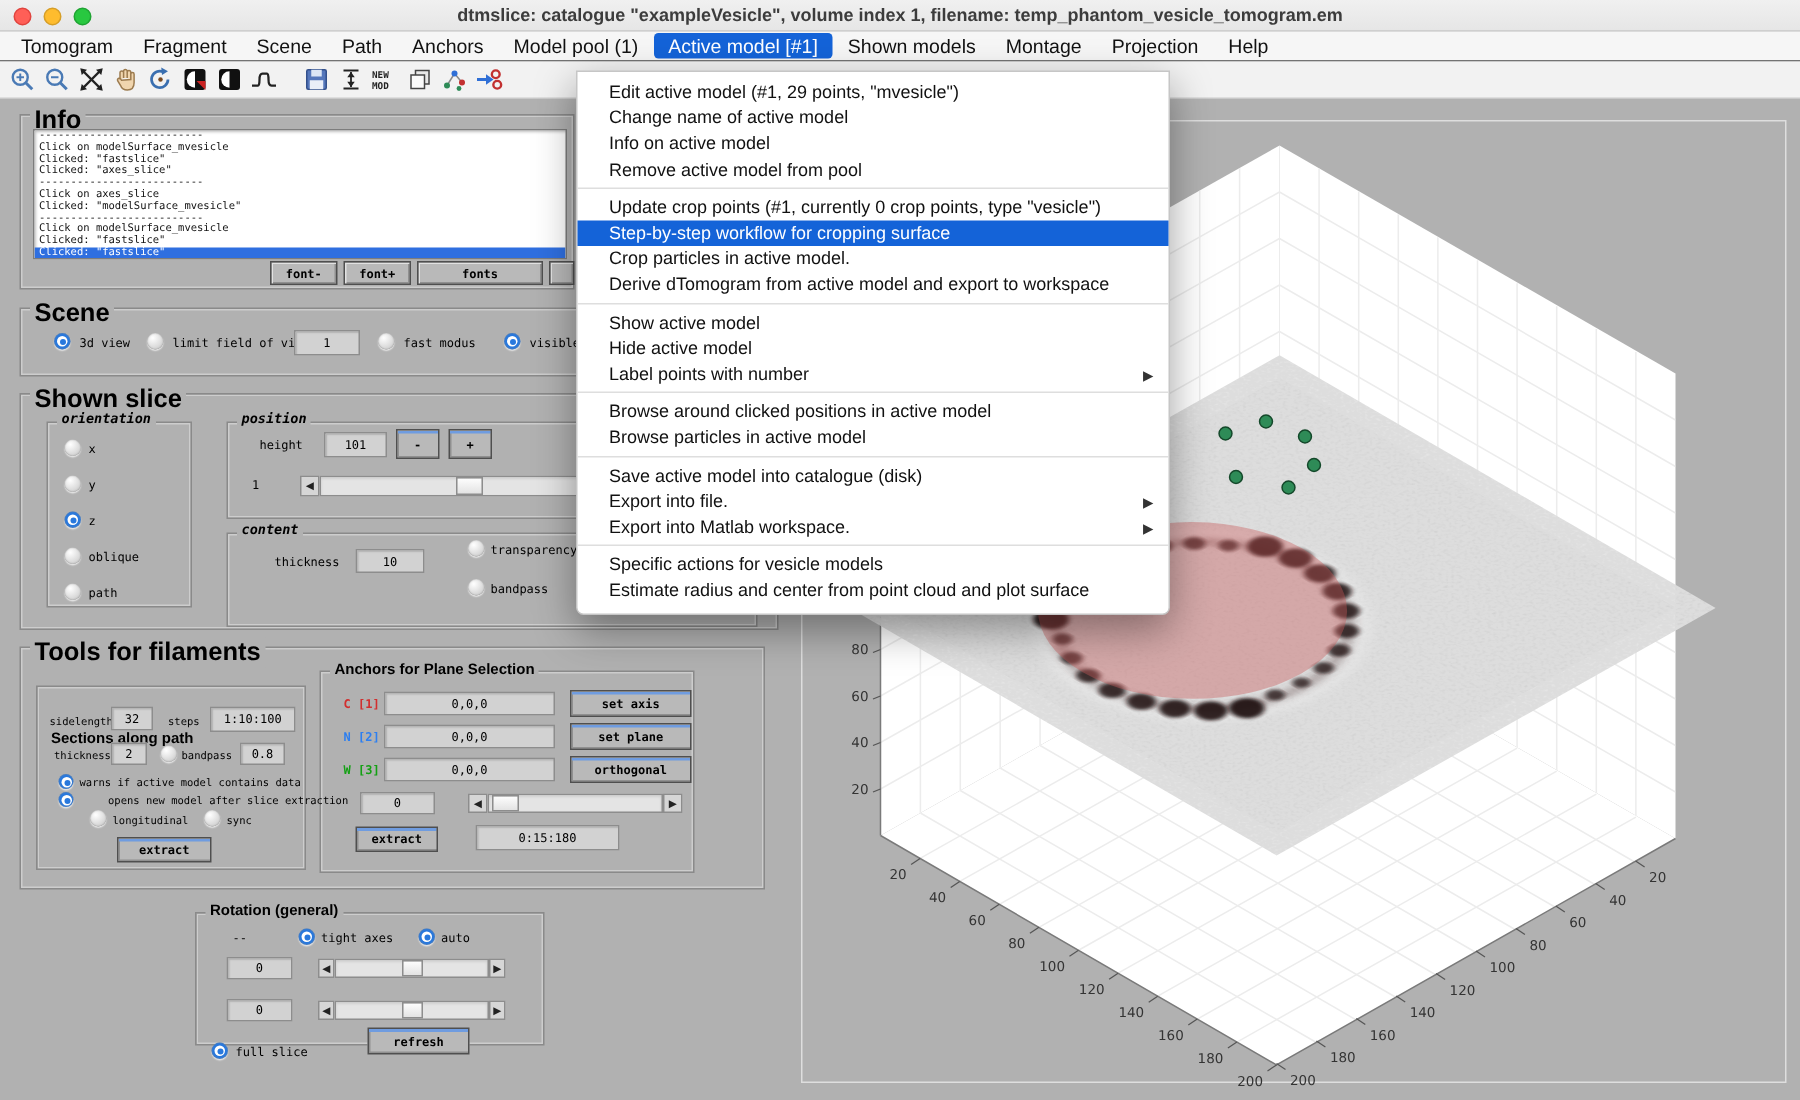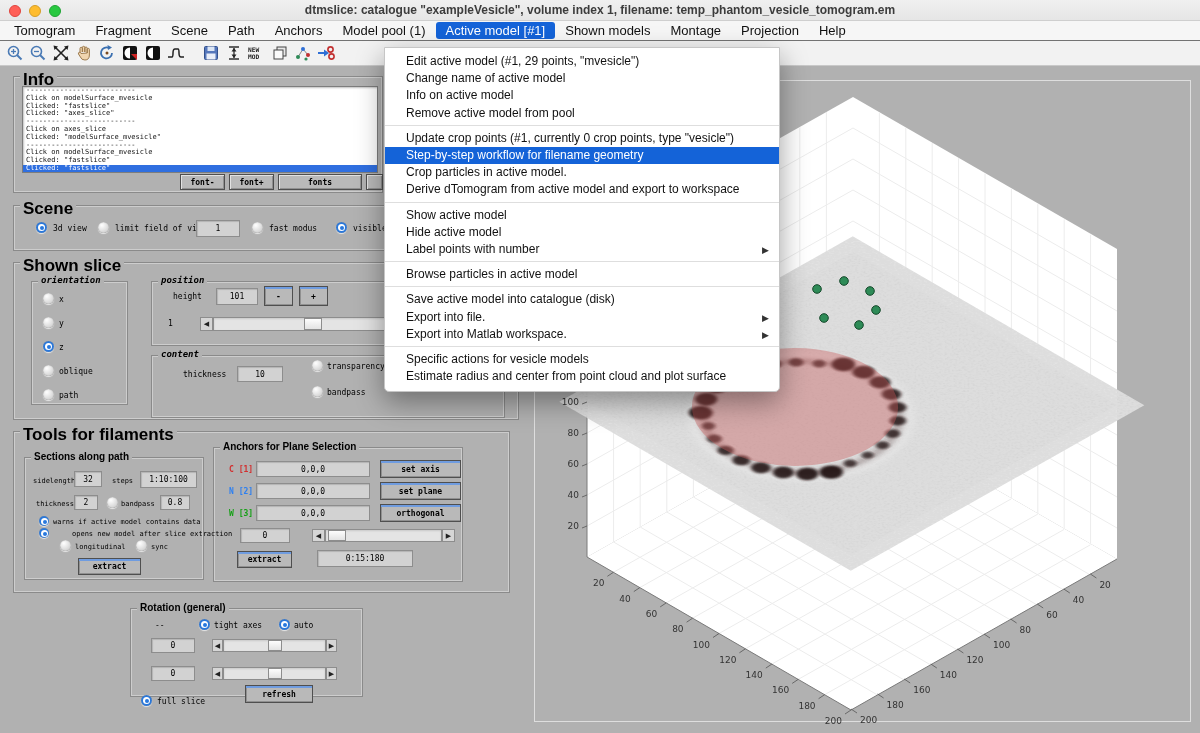--- a/index.html
+++ b/index.html
@@ -464,21 +464,21 @@
 <div class="field" style="left:237px; top:366px; width:46px; height:16px;">10</div>
 <span class="radio" style="left:312px; top:360px;"></span>
 <span class="lbl" style="left:327px; top:362px;">transparency</span>
 <span class="radio" style="left:312px; top:386px;"></span>
 <span class="lbl" style="left:327px; top:388px;">bandpass</span>
 
 <div class="frame" style="left:13px; top:431px; width:497px; height:162px;">
   <span class="ftitle">Tools for filaments</span>
 </div>
 <div class="frame" style="left:24px; top:457px; width:180px; height:123px;">
-  <span class="ftitle" style="font-size:10px;">Sections along path</span>
+  <span class="ftitle" style="font-size:10px;margin-top:36px;">Sections along path</span>
 </div>
 <span class="lbl tiny" style="left:33px; top:477px;">sidelength</span>
 <div class="field" style="left:74px; top:471px; width:28px; height:16px;">32</div>
 <span class="lbl tiny" style="left:112px; top:477px;">steps</span>
 <div class="field" style="left:140px; top:471px; width:57px; height:17px;">1:10:100</div>
 <span class="lbl tiny" style="left:36px; top:500px;">thickness</span>
 <div class="field" style="left:74px; top:495px; width:24px; height:15px;">2</div>
 <span class="radio" style="left:107px; top:497px;"></span>
 <span class="lbl tiny" style="left:121px; top:500px;">bandpass</span>
 <div class="field" style="left:160px; top:495px; width:30px; height:15px;">0.8</div>
@@ -553,21 +553,21 @@
     </div>
     <div class="drow sep-after">
       <span>Remove active model from pool</span>
       
     </div>
     <div class="drow">
       <span>Update crop points (#1, currently 0 crop points, type "vesicle")</span>
       
     </div>
     <div class="drow hl">
-      <span>Step-by-step workflow for filename geometry</span>
+      <span>Step-by-step workflow for cropping surface</span>
       
     </div>
     <div class="drow">
       <span>Crop particles in active model.</span>
       
     </div>
     <div class="drow sep-after">
       <span>Derive dTomogram from active model and export to workspace</span>
       
     </div>
@@ -576,20 +576,24 @@
       
     </div>
     <div class="drow">
       <span>Hide active model</span>
       
     </div>
     <div class="drow sep-after">
       <span>Label points with number</span>
       <span class="sub">▶</span>
     </div>
+    <div class="drow">
+      <span>Browse around clicked positions in active model</span>
+      
+    </div>
     <div class="drow sep-after">
       <span>Browse particles in active model</span>
       
     </div>
     <div class="drow">
       <span>Save active model into catalogue (disk)</span>
       
     </div>
     <div class="drow">
       <span>Export into file.</span>

